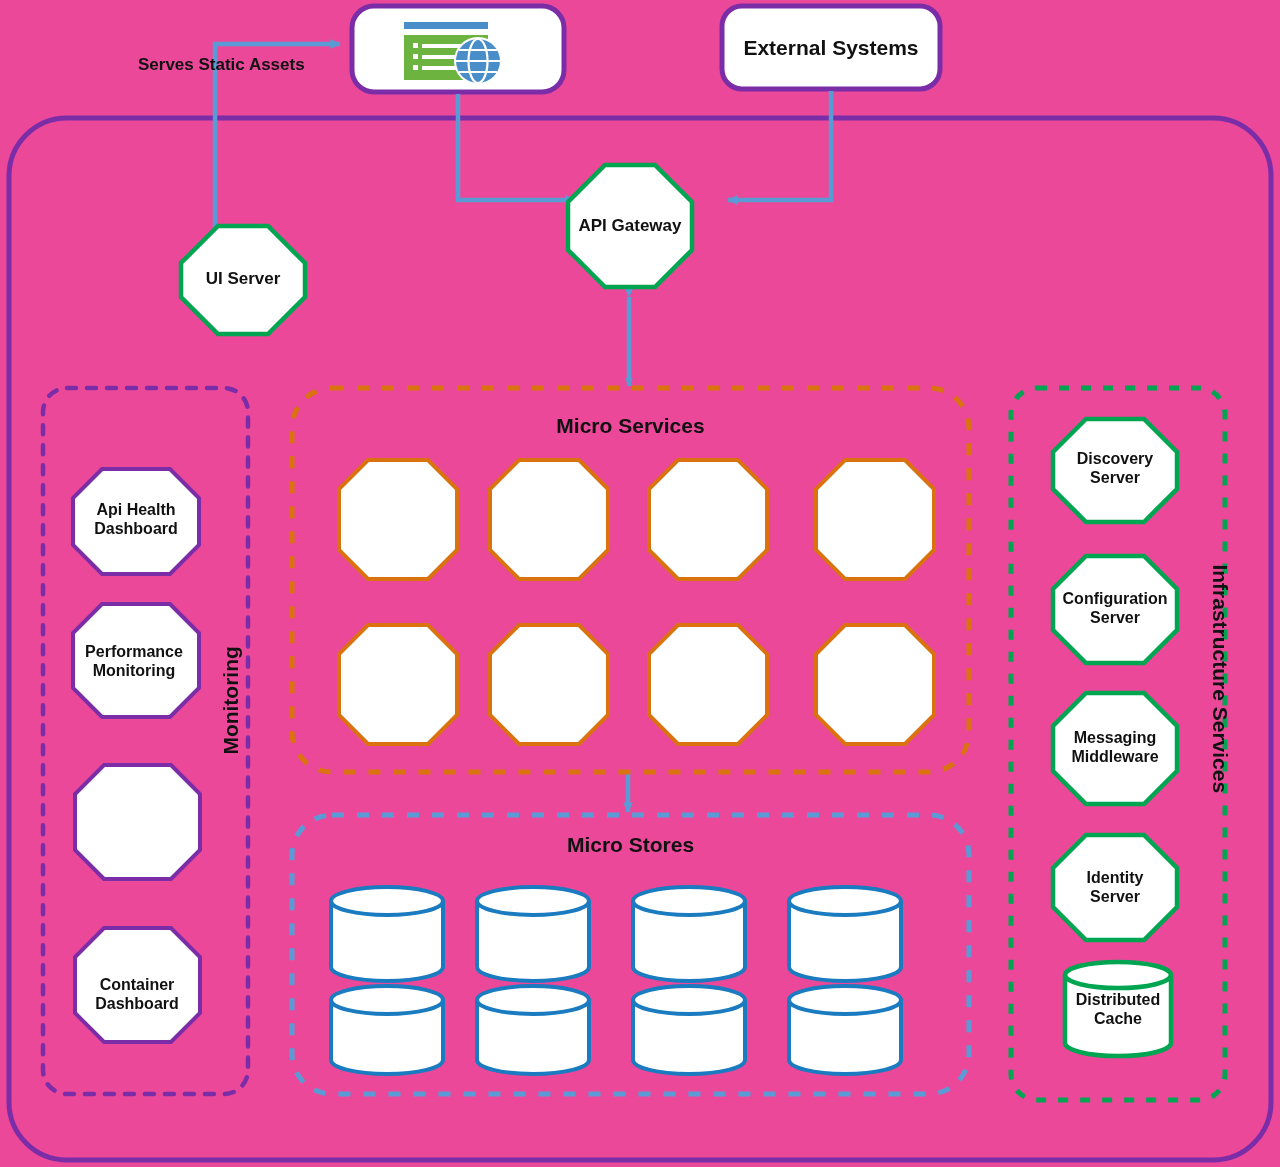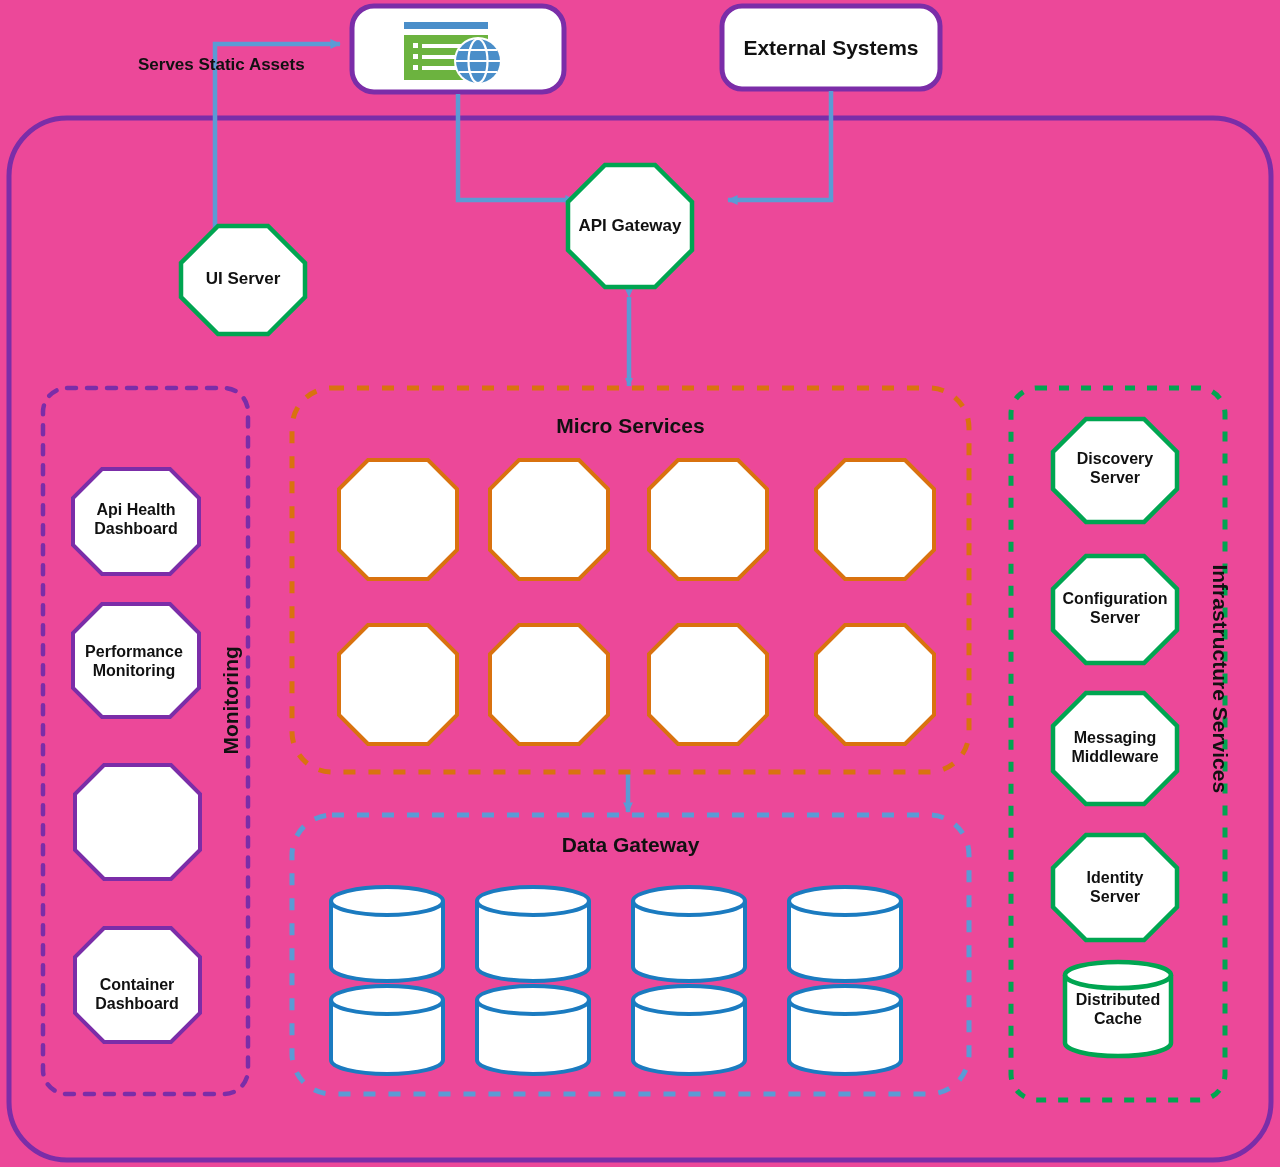--- a/index.html
+++ b/index.html
@@ -173,21 +173,21 @@
 
   <div class="lbl node-lbl-sm" style="left:73px;top:501px;width:126px;text-align:center;">Api Health
 Dashboard</div>
   <div class="lbl node-lbl-sm" style="left:71px;top:643px;width:126px;">Performance
 Monitoring</div>
   <div class="lbl node-lbl-sm" style="left:73px;top:976px;width:128px;">Container
 Dashboard</div>
 
   <div class="lbl group-title" style="left:292px;top:414px;width:677px;">Micro Services</div>
 
-  <div class="lbl group-title" style="left:292px;top:833px;width:677px;">Data Gateway</div>
+  <div class="lbl group-title" style="left:292px;top:833px;width:677px;">Micro Stores</div>
 
   <div class="lbl group-title rot rot-cw" style="left:1110px;top:662px;width:220px;">Infrastructure Services</div>
 
   <div class="lbl node-lbl-sm" style="left:1053px;top:450px;width:124px;">Discovery
 Server</div>
   <div class="lbl node-lbl-sm" style="left:1049px;top:590px;width:132px;">Configuration
 Server</div>
   <div class="lbl node-lbl-sm" style="left:1049px;top:729px;width:132px;">Messaging
 Middleware</div>
   <div class="lbl node-lbl-sm" style="left:1053px;top:869px;width:124px;">Identity

